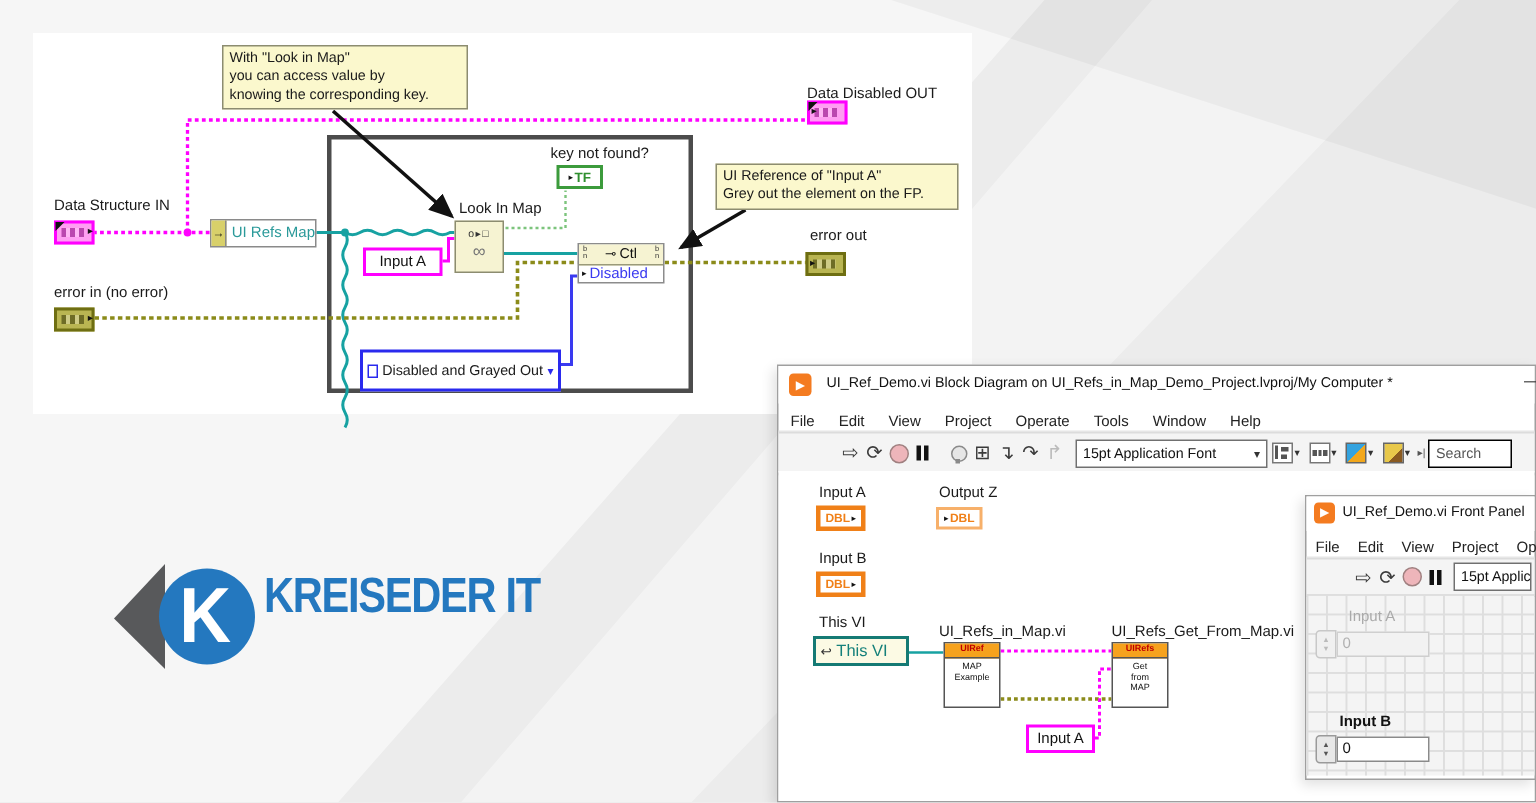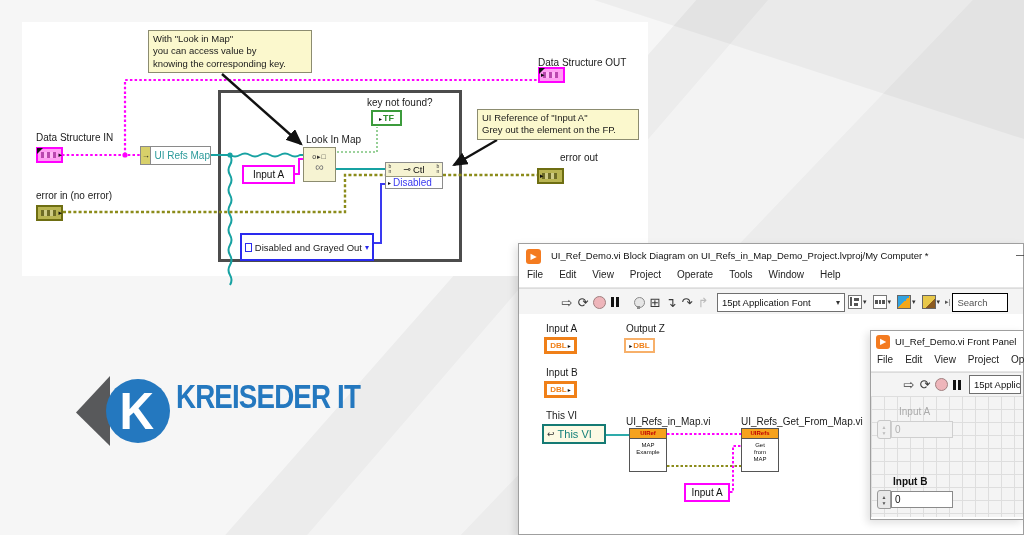--- a/index.html
+++ b/index.html
@@ -48,21 +48,21 @@
         display:flex;align-items:center;gap:3px;padding:12px 3px;}
   .enum .g{width:7px;height:9px;border:1.5px solid #2a2aee;box-sizing:border-box;}
   .enum .t{font-size:9.5px;color:#1a1a1a;white-space:nowrap;flex:1;}
   .enum .d{font-size:8px;color:#2a2aee;}
   
   .win{background:#fff;border:1px solid #9f9f9f;box-sizing:border-box;box-shadow:-3px 3px 8px rgba(0,0,0,.12);}
   .titlebar{position:relative;height:25px;background:#fff;}
   .lvicon{position:absolute;left:7px;top:5px;width:15px;height:15px;border-radius:3px;background:#f47b20;
           color:#fff;font-size:8px;line-height:15px;text-align:center;}
   .wtitle{position:absolute;left:32px;top:6px;font-size:9.5px;color:#111;white-space:nowrap;}
-  .menubar{display:flex;height:18px;align-items:flex-start;border-bottom:1px solid #e6e6e6;}
+  .menubar{display:flex;height:18px;align-items:flex-end;border-bottom:1px solid #e6e6e6;}
   .menubar span{padding:0 8px;font-size:10px;color:#222;white-space:nowrap;}
   .toolbar{position:relative;height:26px;background:#f4f4f4;border-top:1px solid #dcdcdc;border-bottom:2px solid #8f8f8f;
            display:flex;align-items:center;box-sizing:content-box;}
   .tbi{display:inline-flex;align-items:center;justify-content:center;min-width:16px;height:18px;font-size:13px;color:#3a3a3a;}
   .abort{width:11px;height:11px;border-radius:50%;background:#eeb5ba;border:1px solid #a08080;}
   .pause{display:inline-flex;gap:2px;} .pause i{display:block;width:3px;height:10px;background:#111;}
   .bulb{width:9px;height:9px;border-radius:50%;background:#e6e6e6;border:1px solid #8a8a8a;position:relative;}
   .bulb::after{content:"";position:absolute;left:2px;top:8px;width:3px;height:3px;background:#8a8a8a;}
   .combo{display:flex;align-items:center;height:17px;border:1px solid #707070;background:#fff;font-size:9.5px;
          padding:0 4px;gap:6px;white-space:nowrap;overflow:hidden;}
@@ -185,28 +185,28 @@
       <span class="p">Disabled</span>
     </div>
   </div>
 
   <div class="abs enum">
     <span class="g"></span>
     <span class="t">Disabled and Grayed Out</span>
     <span class="d">▾</span>
   </div>
 
-  <div class="abs lvlabel" style="left:538px;top:57px;">Data Structure OUT</div>
+  <div class="abs lvlabel" style="left:538px;top:57px;">Data Disabled OUT</div>
   <div class="abs term" style="left:538px;top:67px;width:27px;height:16px;">
     <div class="corner"></div>
     <div class="stripes"></div>
     <span class="tnubL">▸</span>
   </div>
 
-  <div class="abs lvlabel" style="left:540px;top:152px;margin-left:20px;">error out</div>
+  <div class="abs lvlabel" style="left:540px;top:152px;">error out</div>
   <div class="abs term olive" style="left:537px;top:168px;width:27px;height:16px;">
     <div class="stripes"></div>
     <span class="tnubL">▸</span>
   </div>
 
   <div class="abs logo-tri"></div>
   <div class="abs logo-circle"></div>
   <div class="abs logo-k">K</div>
   <div class="abs logo-l1">KREISEDER IT</div>
 

